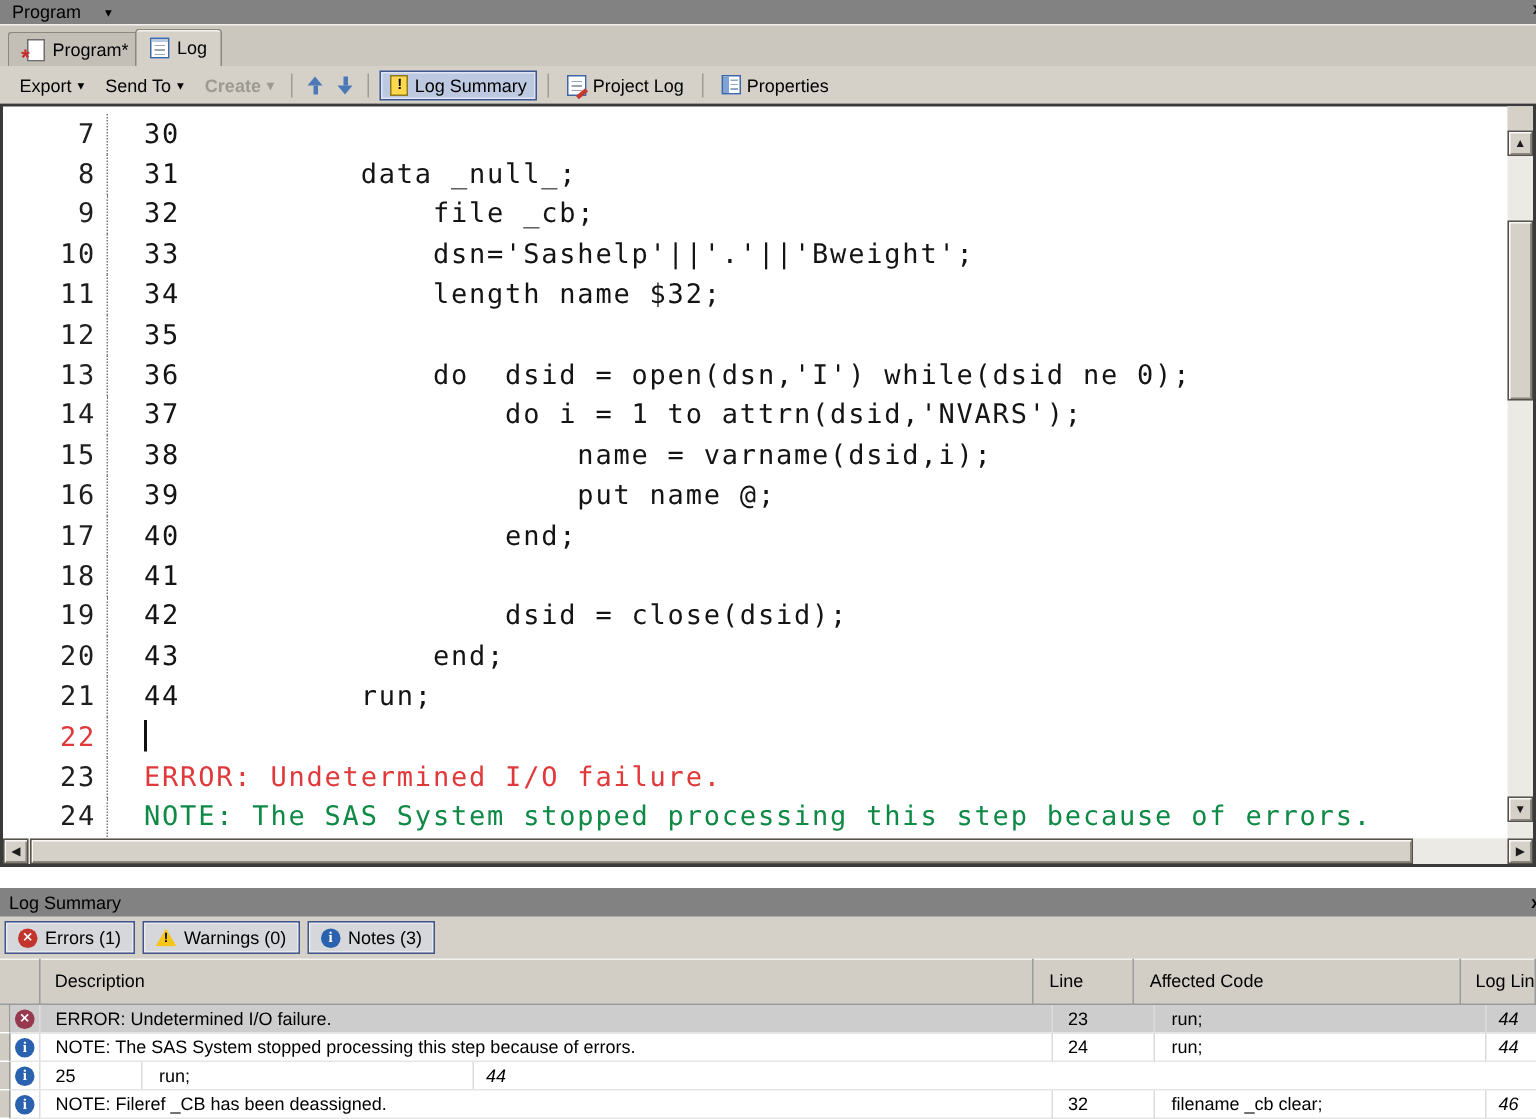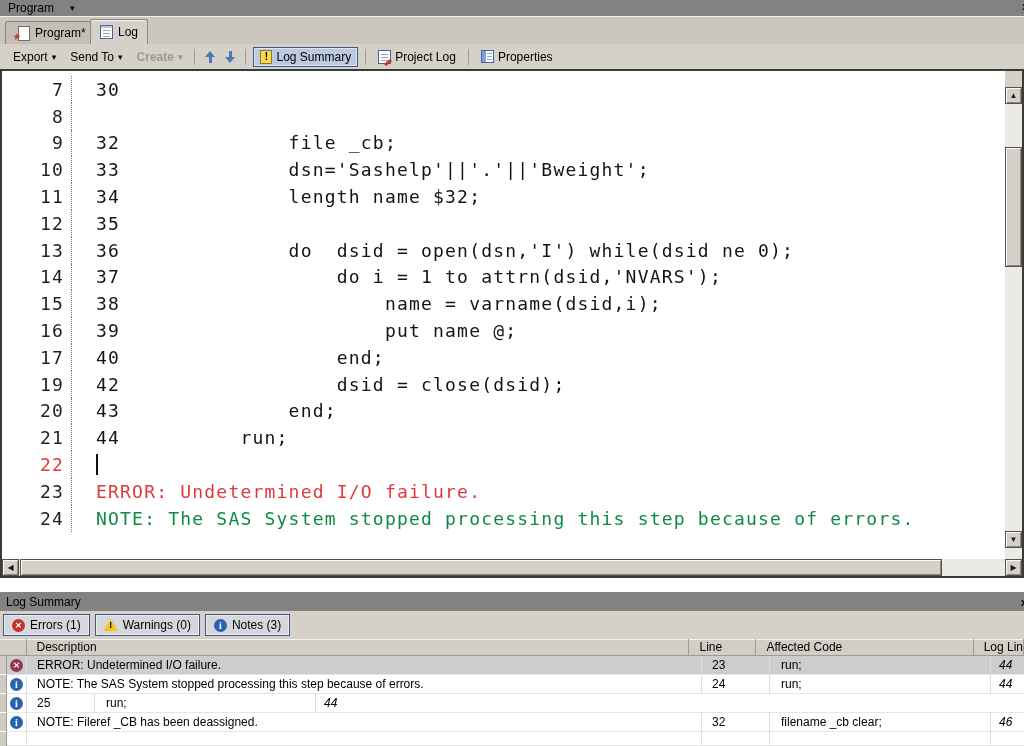--- a/index.html
+++ b/index.html
@@ -103,21 +103,21 @@
            font-family:"DejaVu Sans", sans-serif; }
   .badge.error  { background:#c3352c; }
   .badge.note   { background:#2a62b0; font-family:"Liberation Serif", serif; font-size:10px; }
   .badge.rowerr { background:#97394e; }
   .tri { width:14px; height:12px; background:#f5c518; clip-path:polygon(50% 0,100% 100%,0 100%);
          color:#000; font-size:9px; font-weight:bold; display:flex; align-items:flex-end; justify-content:center;
          line-height:11px; flex:none; }
 
   .sum-table { background:#fff; position:absolute; left:0; top:47px; right:0; bottom:0; overflow:hidden;
                font-size:12px; }
-  .thead { display:flex; height:17px; background:#d2cec6; color:#000; }
+  .thead { display:flex; height:31px; background:#d2cec6; color:#000; }
   .thead .hc { border-right:1px solid #9b9b9b; border-bottom:1px solid #9b9b9b;
                box-shadow:inset 0 1px 0 #f5f3ef; display:flex; align-items:center; padding-left:10px;
                white-space:nowrap; overflow:hidden; }
   .hc.first { width:27px; padding-left:0; }
   .hc.desc  { width:675px; } .hc.line { width:68px; } .hc.aff { width:221px; } .hc.loglin { flex:1; overflow:visible; }
   .trow { display:flex; height:19px; background:#fff; }
   .trow.selected .tc { background:#cdcdcd; }
   .strip { width:7px; background:#d0ccc4; border-right:1px solid #9a9a9a; border-bottom:1px solid #fff; flex:none; }
   .tc { border-right:1px solid #dcdcdc; border-bottom:1px solid #e6e6e6; display:flex; align-items:center;
         white-space:nowrap; overflow:hidden; }
@@ -191,20 +191,21 @@
   <div class="logpanel">
     <div class="logcontent" id="log-lines">
         <div class="lrow">
           <span class="lg">7</span>
           <span class="gsep"></span>
           <span class="lt ">30</span>
         </div>
         <div class="lrow">
           <span class="lg">8</span>
           <span class="gsep"></span>
+          <span class="lt ">31          data _null_;</span>
         </div>
         <div class="lrow">
           <span class="lg">9</span>
           <span class="gsep"></span>
           <span class="lt ">32              file _cb;</span>
         </div>
         <div class="lrow">
           <span class="lg">10</span>
           <span class="gsep"></span>
           <span class="lt ">33              dsn='Sashelp'||'.'||'Bweight';</span>
@@ -236,20 +237,25 @@
         </div>
         <div class="lrow">
           <span class="lg">16</span>
           <span class="gsep"></span>
           <span class="lt ">39                      put name @;</span>
         </div>
         <div class="lrow">
           <span class="lg">17</span>
           <span class="gsep"></span>
           <span class="lt ">40                  end;</span>
+        </div>
+        <div class="lrow">
+          <span class="lg">18</span>
+          <span class="gsep"></span>
+          <span class="lt ">41</span>
         </div>
         <div class="lrow">
           <span class="lg">19</span>
           <span class="gsep"></span>
           <span class="lt ">42                  dsid = close(dsid);</span>
         </div>
         <div class="lrow">
           <span class="lg">20</span>
           <span class="gsep"></span>
           <span class="lt ">43              end;</span>

